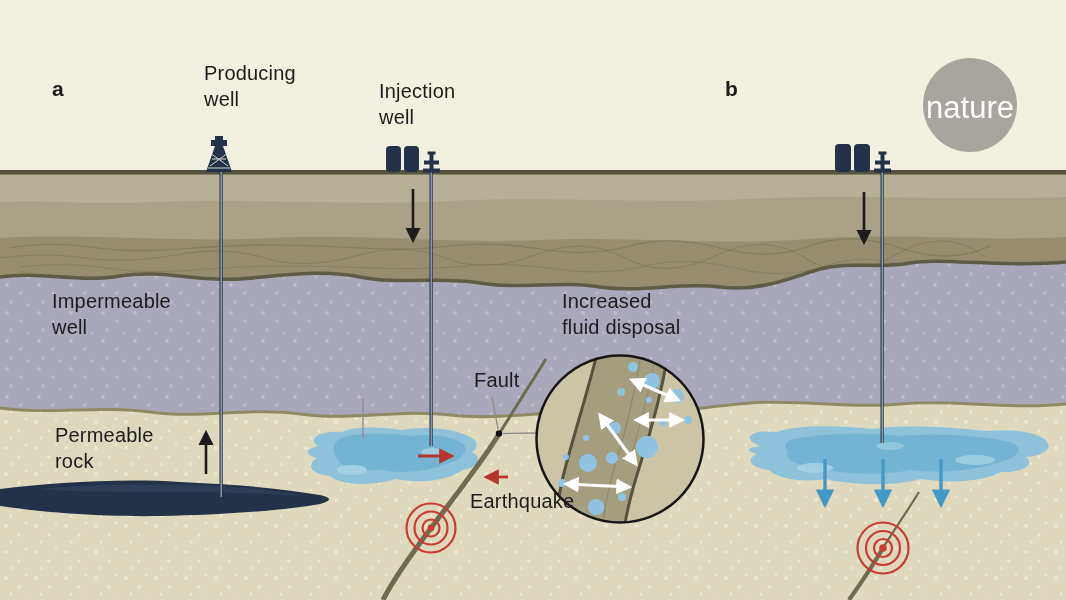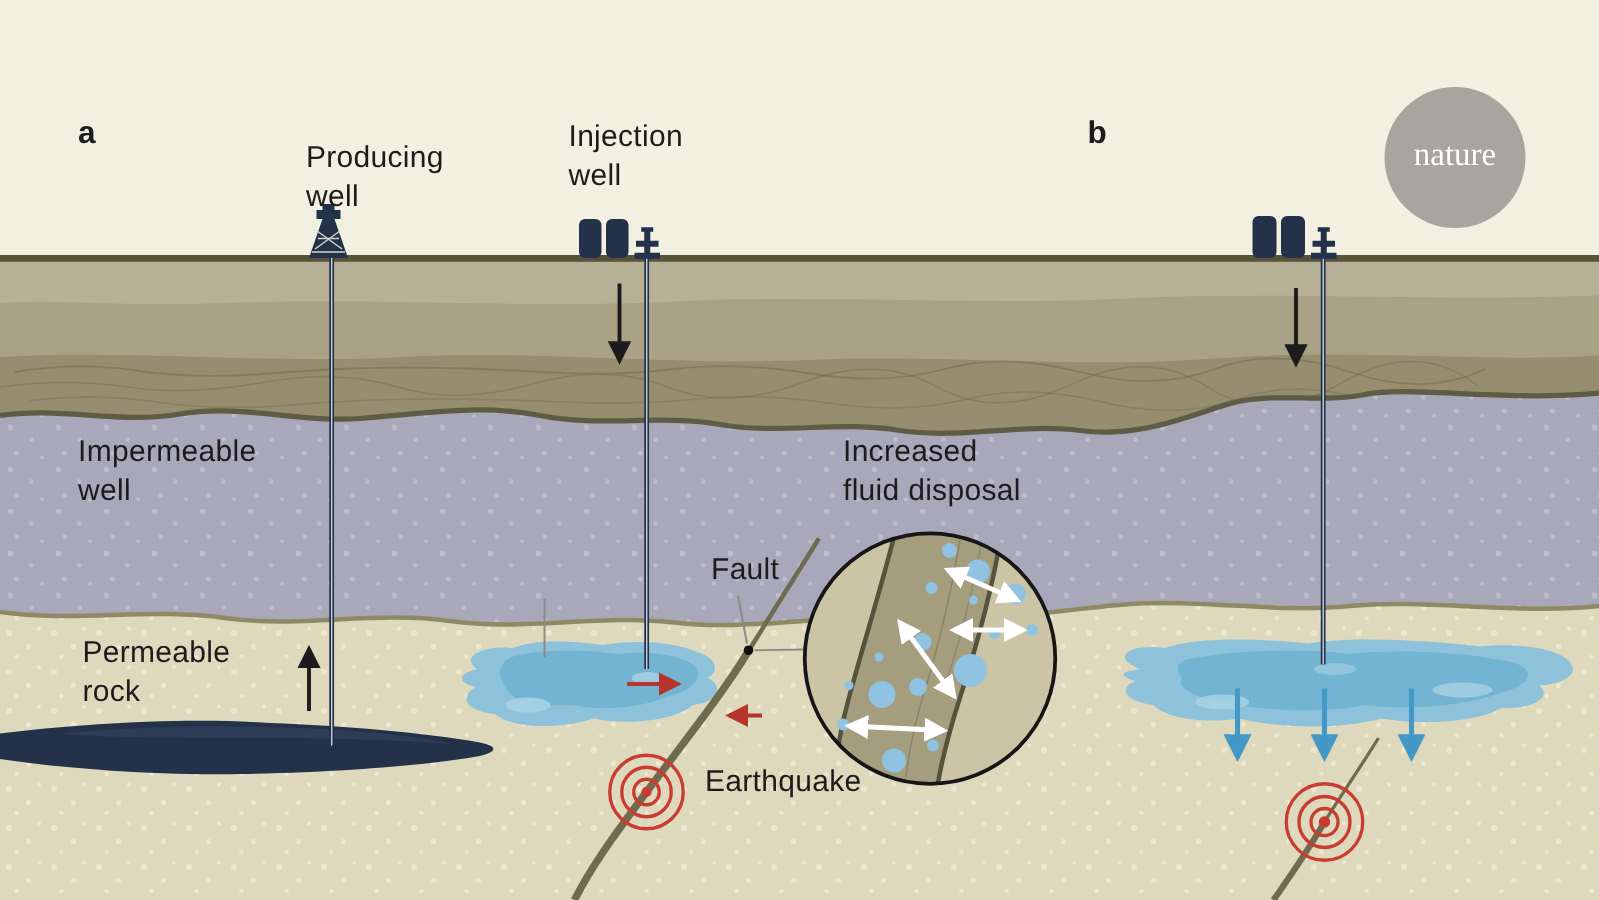--- a/index.html
+++ b/index.html
@@ -7,22 +7,22 @@
     position:relative;width:1066px;height:600px;overflow:hidden;
     font-family:"Liberation Sans", sans-serif;background:var(--bg,#f2f0e1);
   }
   #scene{position:absolute;inset:0;}
   .lbl{
     position:absolute;font-size:20px;line-height:26px;color:var(--ink,#1c1c1c);
     white-space:pre-line;letter-spacing:.2px;
   }
   .panel-lbl{font-weight:700;font-size:21px;}
   .logo-text{
-    position:absolute;color:#fff;font-family:Liberation Serif, serif;
-    font-size:22px;width:120px;text-align:center;
+    position:absolute;color:#fff;font-family:Liberation Sans, sans-serif;
+    font-size:31px;width:120px;text-align:center;
   }
 </style>
 </head>
 <body>
 
 <div id="stage">
 
 <svg id="scene" width="1066" height="600" viewBox="0 0 1066 600" xmlns="http://www.w3.org/2000/svg">
   <defs>
     <pattern id="dotsP" width="30" height="26" patternUnits="userSpaceOnUse">
@@ -233,28 +233,28 @@
         <line x1="566" y1="484" x2="629" y2="487" marker-start="url(#mk-white-s)" marker-end="url(#mk-white)"></line>
       </g>
     </g>
     <circle cx="620" cy="439" r="83.5" fill="none" stroke="#161616" stroke-width="2.5"></circle>
   </g>
 
   <circle cx="970" cy="105" r="47" fill="var(--natureGray,#a8a59e)"></circle>
 </svg>
 
 <div class="lbl panel-lbl" style="left:52px;top:76px">a</div>
-<div class="lbl" style="left:204px;top:92px">Producing
+<div class="lbl" style="left:204px;top:60px">Producing
 well</div>
 <div class="lbl" style="left:379px;top:78px">Injection
 well</div>
 <div class="lbl panel-lbl" style="left:725px;top:76px">b</div>
 <div class="lbl" style="left:52px;top:288px">Impermeable
 well</div>
 <div class="lbl" style="left:55px;top:422px">Permeable
 rock</div>
 <div class="lbl" style="left:474px;top:367px">Fault</div>
 <div class="lbl" style="left:562px;top:288px">Increased
 fluid disposal</div>
-<div class="lbl" style="left:470px;top:508px">Earthquake</div>
+<div class="lbl" style="left:470px;top:488px">Earthquake</div>
 <div class="logo-text" style="left:910px;top:90px">nature</div>
 
 </div>
 
 </body></html>

